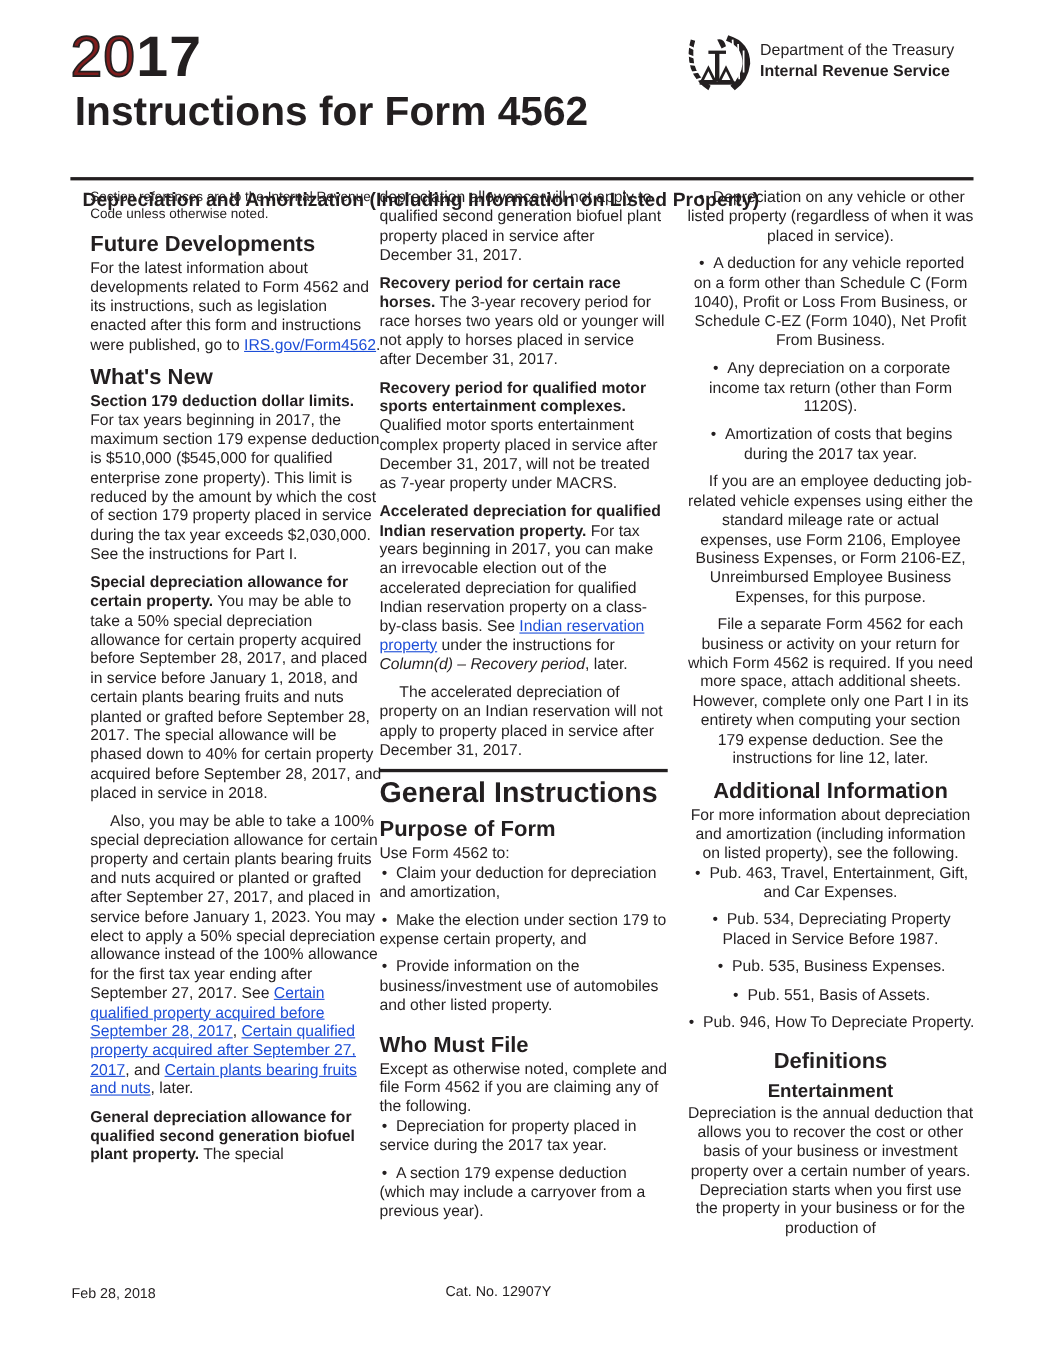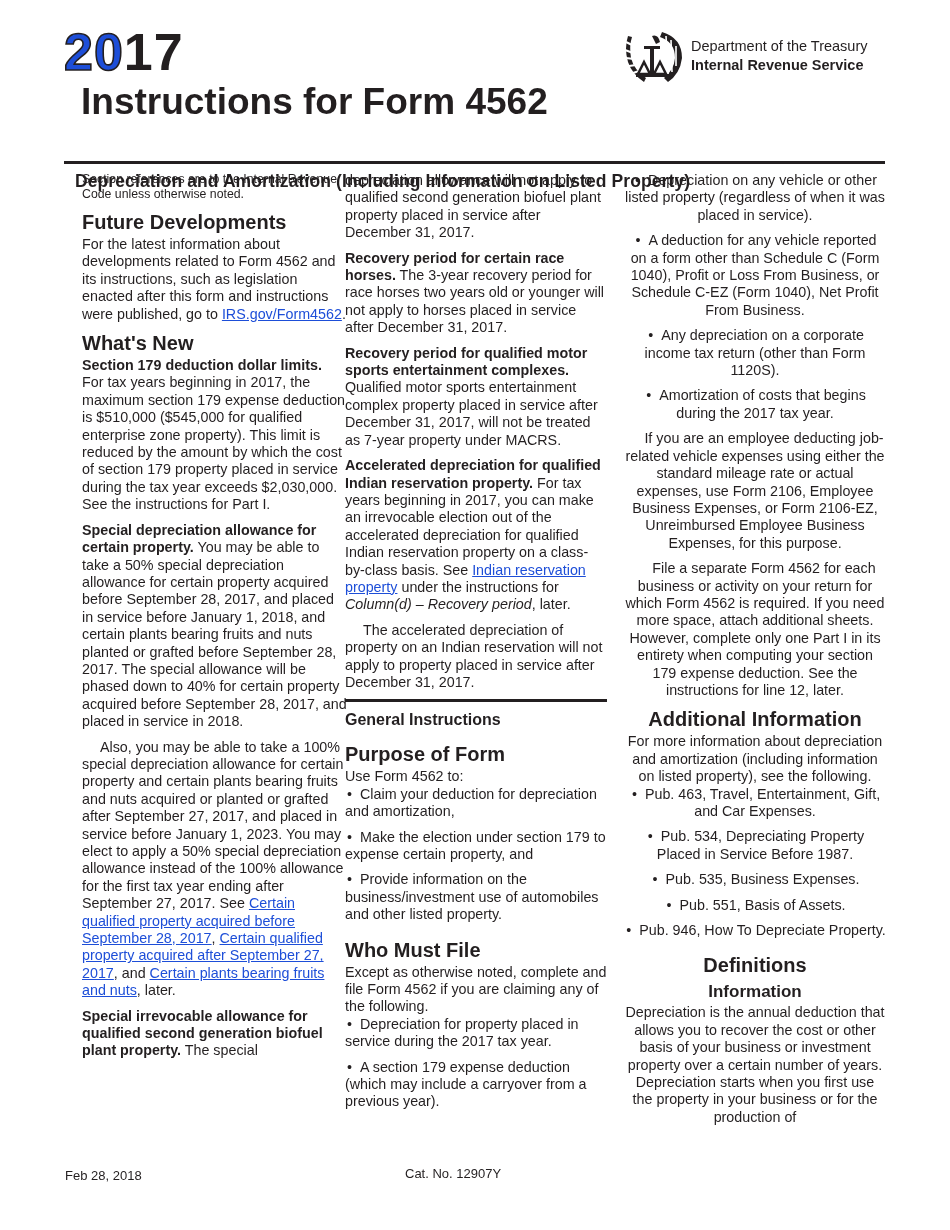--- a/index.html
+++ b/index.html
@@ -1,37 +1,37 @@
 <!DOCTYPE html>
 <html><head>
 <meta charset="utf-8">
 <style>
   html, body { margin: 0; padding: 0; background: #ffffff; }
   body { width: 950px; height: 1230px; position: relative; overflow: hidden;
          font-family: "Liberation Sans", sans-serif; color: #231f20; }
   .abs { position: absolute; }
   .year { left: 64px; top: 22px; font-size: 52px; font-weight: bold; line-height: 60px; letter-spacing: 1px; }
-  .year .outline { color: #1d4ed8; -webkit-text-stroke: 1.6px #231f20; font-weight: bold; }
-  .title { left: 81px; top: 80px; font-size: 37px; font-weight: bold; line-height: 44px; }
+  .year .outline { color: #7f1d1d; -webkit-text-stroke: 1.6px #231f20; font-weight: normal; }
+  .title { left: 68px; top: 80px; font-size: 37px; font-weight: bold; line-height: 44px; }
   .subtitle { left: 75px; top: 138px; font-size: 17.5px; font-weight: bold; line-height: 22px; letter-spacing: 0.1px; margin-top: 32px; }
   .rule-top { left: 64px; top: 161px; width: 821px; height: 3px; background: #231f20; }
   .logo { left: 622px; top: 28px; width: 64px; height: 58px; }
   .agency { left: 691px; top: 37px; font-size: 14.5px; line-height: 19px; }
   .agency .b { font-weight: bold; }
 
   .col { position: absolute; top: 172px; font-size: 14.3px; line-height: 17.4px; }
   .c1 { left: 82px; width: 265px; }
   .c2 { left: 345px; width: 262px; }
   .c3 { left: 624px; width: 262px; text-align: center; }
   .col p { margin: 0 0 8px 0; }
   .col p.ind { text-indent: 18px; }
   .col p.nomb { margin-bottom: 0; }
   .small { font-size: 12.3px; line-height: 15px; }
   h2 { margin: 8px 0 2px 0; font-size: 20px; line-height: 24px; font-weight: bold; }
-  h1 { margin: 4px 0 6px 0; font-size: 16px; line-height: 28px; font-weight: bold; }
+  h1 { margin: 4px 0 6px 0; font-size: 26px; line-height: 28px; font-weight: bold; }
   h3 { margin: 4px 0 2px 0; font-size: 17px; line-height: 21px; font-weight: bold; }
   .lead { font-weight: bold; }
   a, .lnk { color: #1d4ed8; text-decoration: underline; }
   .it { font-style: italic; }
   .bul { margin: 0; }
   .bul::before { content: "\2022"; margin-right: 8px; margin-left: 2px; }
   .rule-mid { height: 3px; background: #231f20; margin: 4px 0 4px 0; }
   .foot-date { left: 65px; top: 1168px; font-size: 13px; font-weight: normal; }
   .foot-cat { left: 405px; top: 1166px; font-size: 13px; }
 </style>
@@ -62,21 +62,21 @@
 </div>
 
 <div class="col c1">
   <p class="small">Section references are to the Internal Revenue Code unless otherwise noted.</p>
   <h2>Future Developments</h2>
   <p><span>For the latest information about developments related to Form 4562 and its instructions, such as legislation enacted after this form and instructions were published, go to </span><a>IRS.gov/Form4562</a><span>.</span></p>
   <h2>What's New</h2>
   <p><span class="lead">Section 179 deduction dollar limits.</span><span> For tax years beginning in 2017, the maximum section 179 expense deduction is $510,000 ($545,000 for qualified enterprise zone property). This limit is reduced by the amount by which the cost of section 179 property placed in service during the tax year exceeds $2,030,000. See the instructions for Part I.</span></p>
   <p><span class="lead">Special depreciation allowance for certain property.</span><span>  You may be able to take a 50% special depreciation allowance for certain property acquired before September 28, 2017, and placed in service before January 1, 2018, and certain plants bearing fruits and nuts planted or grafted before September 28, 2017. The special allowance will be phased down to 40% for certain property acquired before September 28, 2017, and placed in service in 2018.</span></p>
   <p class="ind"><span>Also, you may be able to take a 100% special depreciation allowance for certain property and certain plants bearing fruits and nuts acquired or planted or grafted after September 27, 2017, and placed in service before January 1, 2023. You may elect to apply a 50% special depreciation allowance instead of the 100% allowance for the first tax year ending after September 27, 2017. See </span><a>Certain qualified property acquired before September 28, 2017</a><span>, </span><a>Certain qualified property acquired after September 27, 2017</a><span>, and </span><a>Certain plants bearing fruits and nuts</a><span>, later.</span></p>
-  <p class="nomb"><span class="lead">Special irrevocable allowance for qualified second generation biofuel plant property.</span><span>  The special</span></p>
+  <p class="nomb"><span class="lead">General depreciation allowance for qualified second generation biofuel plant property.</span><span>  The special</span></p>
 </div>
 
 <div class="col c2">
   <p>depreciation allowance will not apply to qualified second generation biofuel plant property placed in service after December 31, 2017.</p>
   <p><span class="lead">Recovery period for certain race horses.</span><span>  The 3-year recovery period for race horses two years old or younger will not apply to horses placed in service after December 31, 2017.</span></p>
   <p><span class="lead">Recovery period for qualified motor sports entertainment complexes.</span><span>  Qualified motor sports entertainment complex property placed in service after December 31, 2017, will not be treated as 7-year property under MACRS.</span></p>
   <p><span class="lead">Accelerated depreciation for qualified Indian reservation property.</span><span> For tax years beginning in 2017, you can make an irrevocable election out of the accelerated depreciation for qualified Indian reservation property on a class-by-class basis. See </span><a>Indian reservation property</a><span> under the instructions for </span><span class="it">Column(d) – Recovery period</span><span>, later.</span></p>
   <p class="ind">The accelerated depreciation of property on an Indian reservation will not apply to property placed in service after December 31, 2017.</p>
   <div class="rule-mid"></div>
   <h1>General Instructions</h1>
@@ -99,18 +99,18 @@
   <p class="ind">If you are an employee deducting job-related vehicle expenses using either the standard mileage rate or actual expenses, use Form 2106, Employee Business Expenses, or Form 2106-EZ, Unreimbursed Employee Business Expenses, for this purpose.</p>
   <p class="ind">File a separate Form 4562 for each business or activity on your return for which Form 4562 is required. If you need more space, attach additional sheets. However, complete only one Part I in its entirety when computing your section 179 expense deduction. See the instructions for line 12, later.</p>
   <h2>Additional Information</h2>
   <p class="nomb">For more information about depreciation and amortization (including information on listed property), see the following.</p>
   <p class="bul">Pub. 463, Travel, Entertainment, Gift, and Car Expenses.</p>
   <p class="bul">Pub. 534, Depreciating Property Placed in Service Before 1987.</p>
   <p class="bul">Pub. 535, Business Expenses.</p>
   <p class="bul">Pub. 551, Basis of Assets.</p>
   <p class="bul">Pub. 946, How To Depreciate Property.</p>
   <h2 style="margin-top:14px">Definitions</h2>
-  <h3>Information</h3>
+  <h3>Entertainment</h3>
   <p class="nomb">Depreciation is the annual deduction that allows you to recover the cost or other basis of your business or investment property over a certain number of years. Depreciation starts when you first use the property in your business or for the production of</p>
 </div>
 
 <div class="abs foot-date">Feb 28, 2018</div>
 <div class="abs foot-cat">Cat. No. 12907Y</div>
 
 </body></html>

